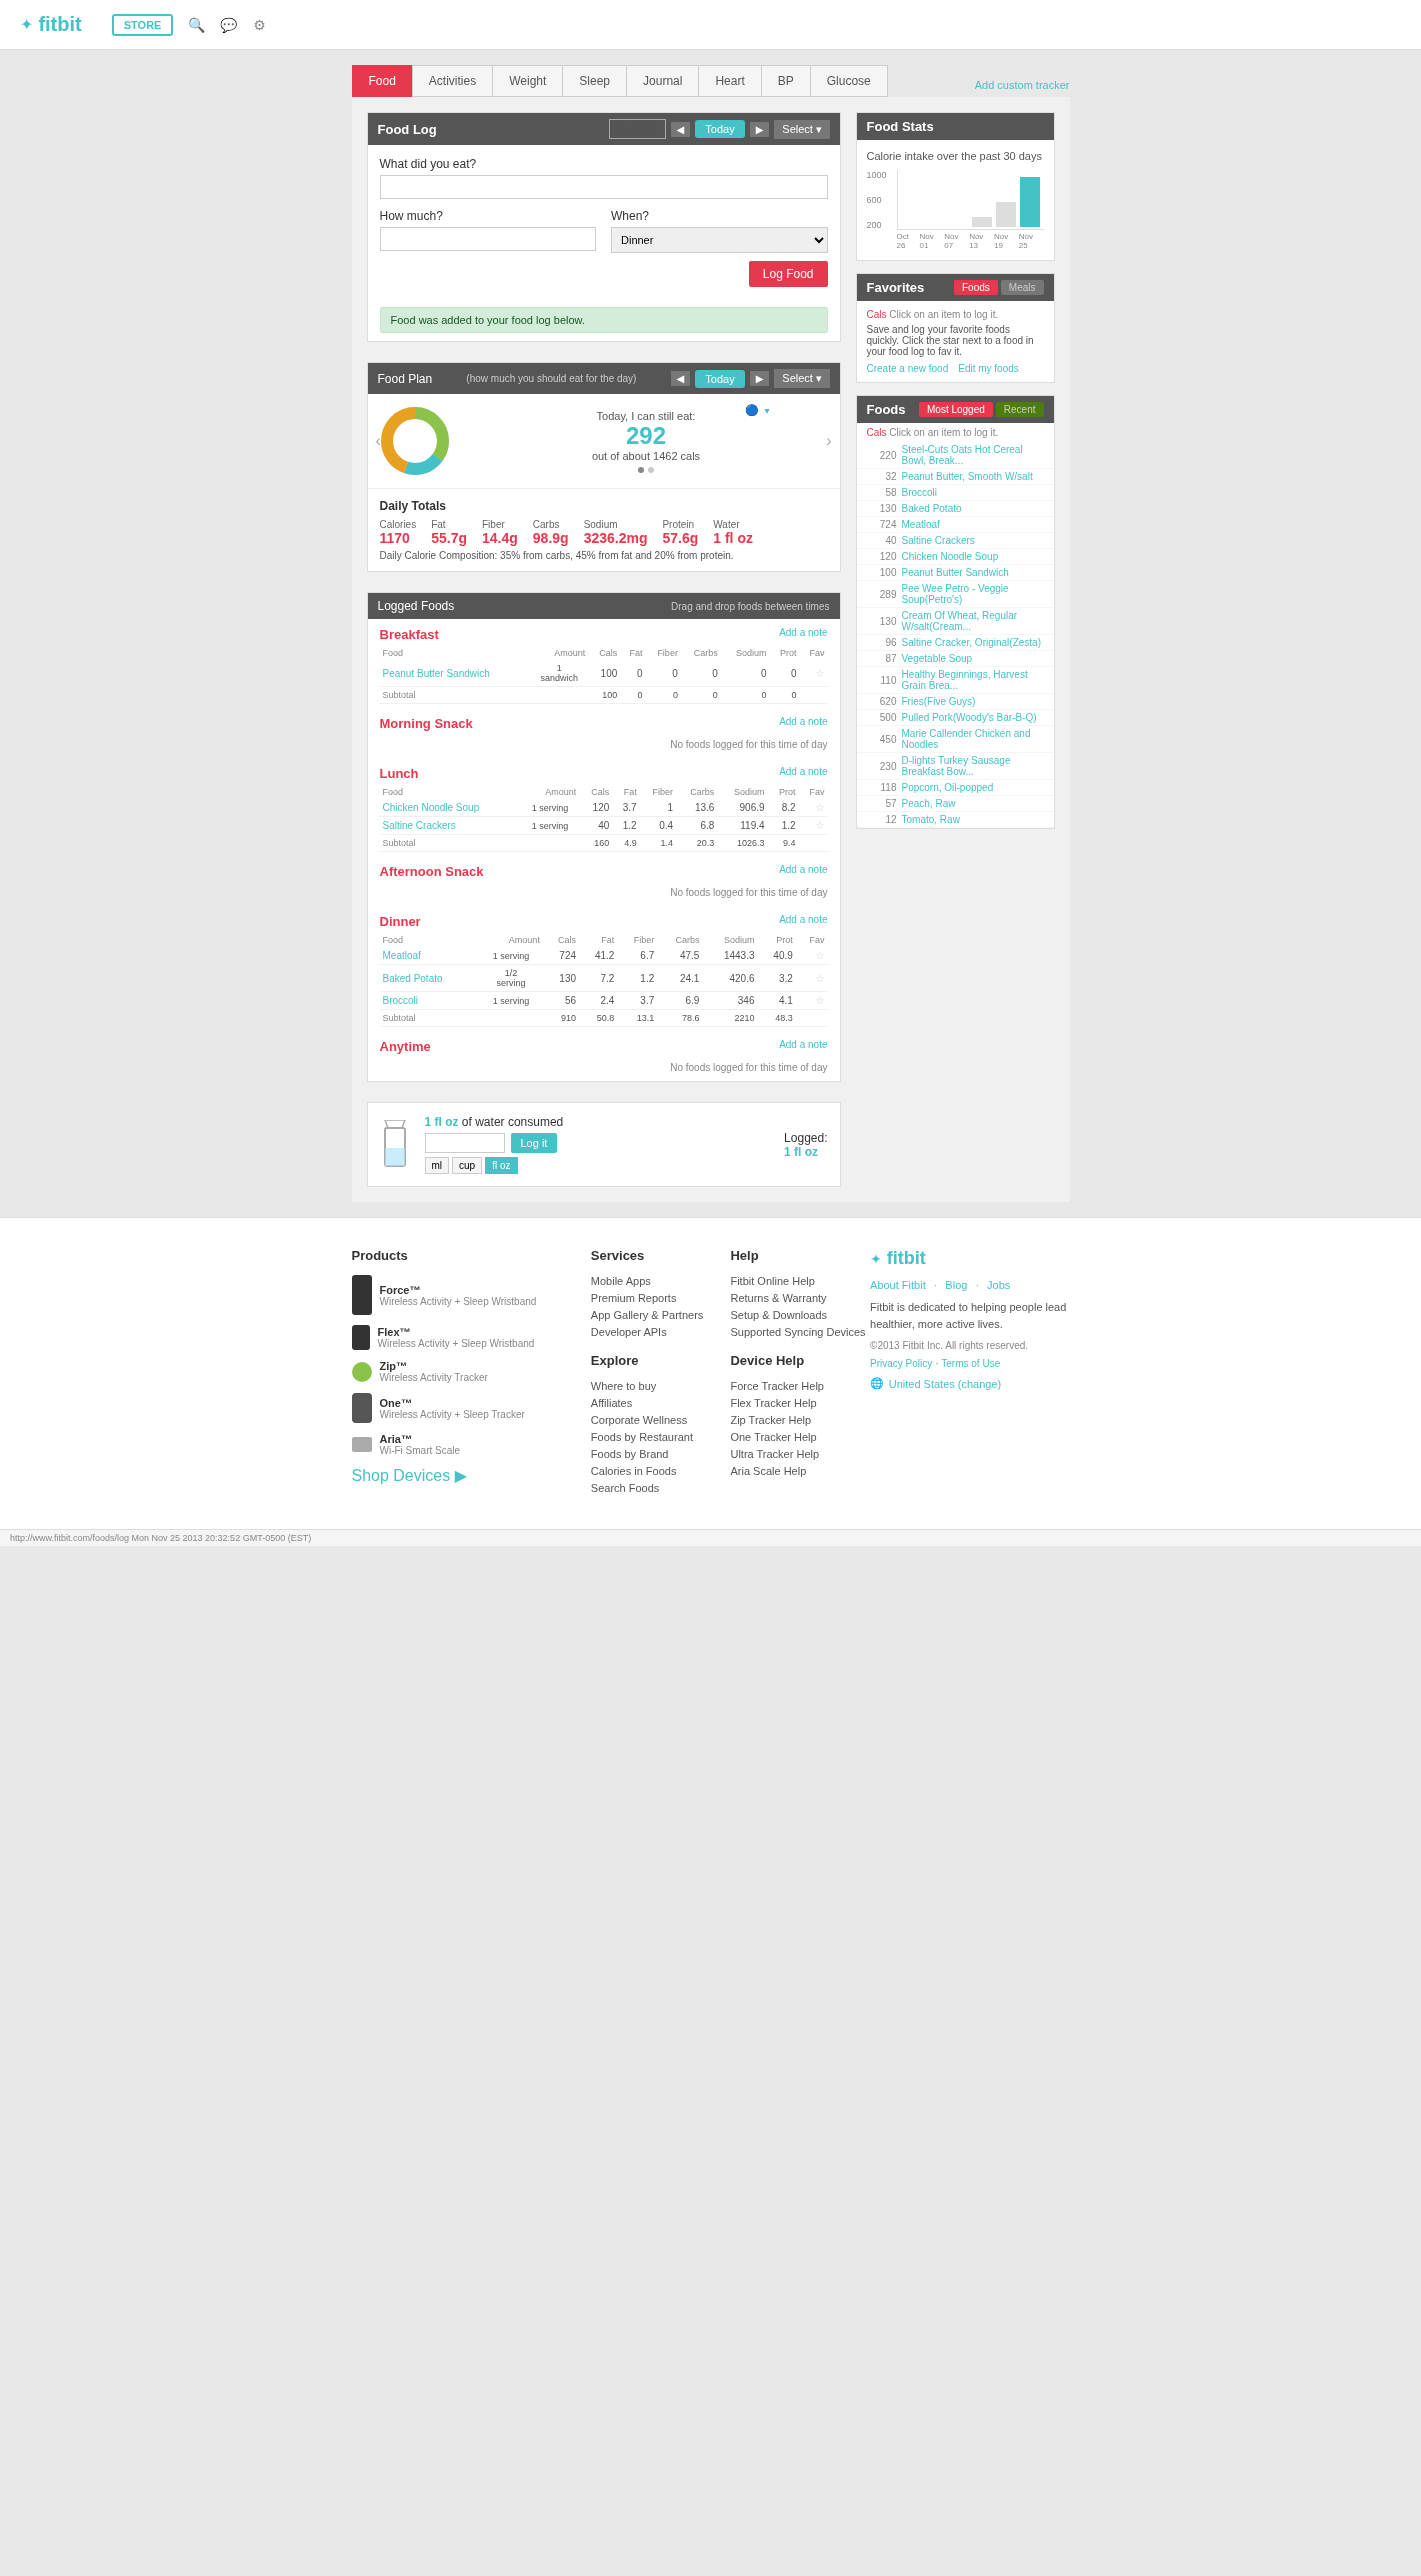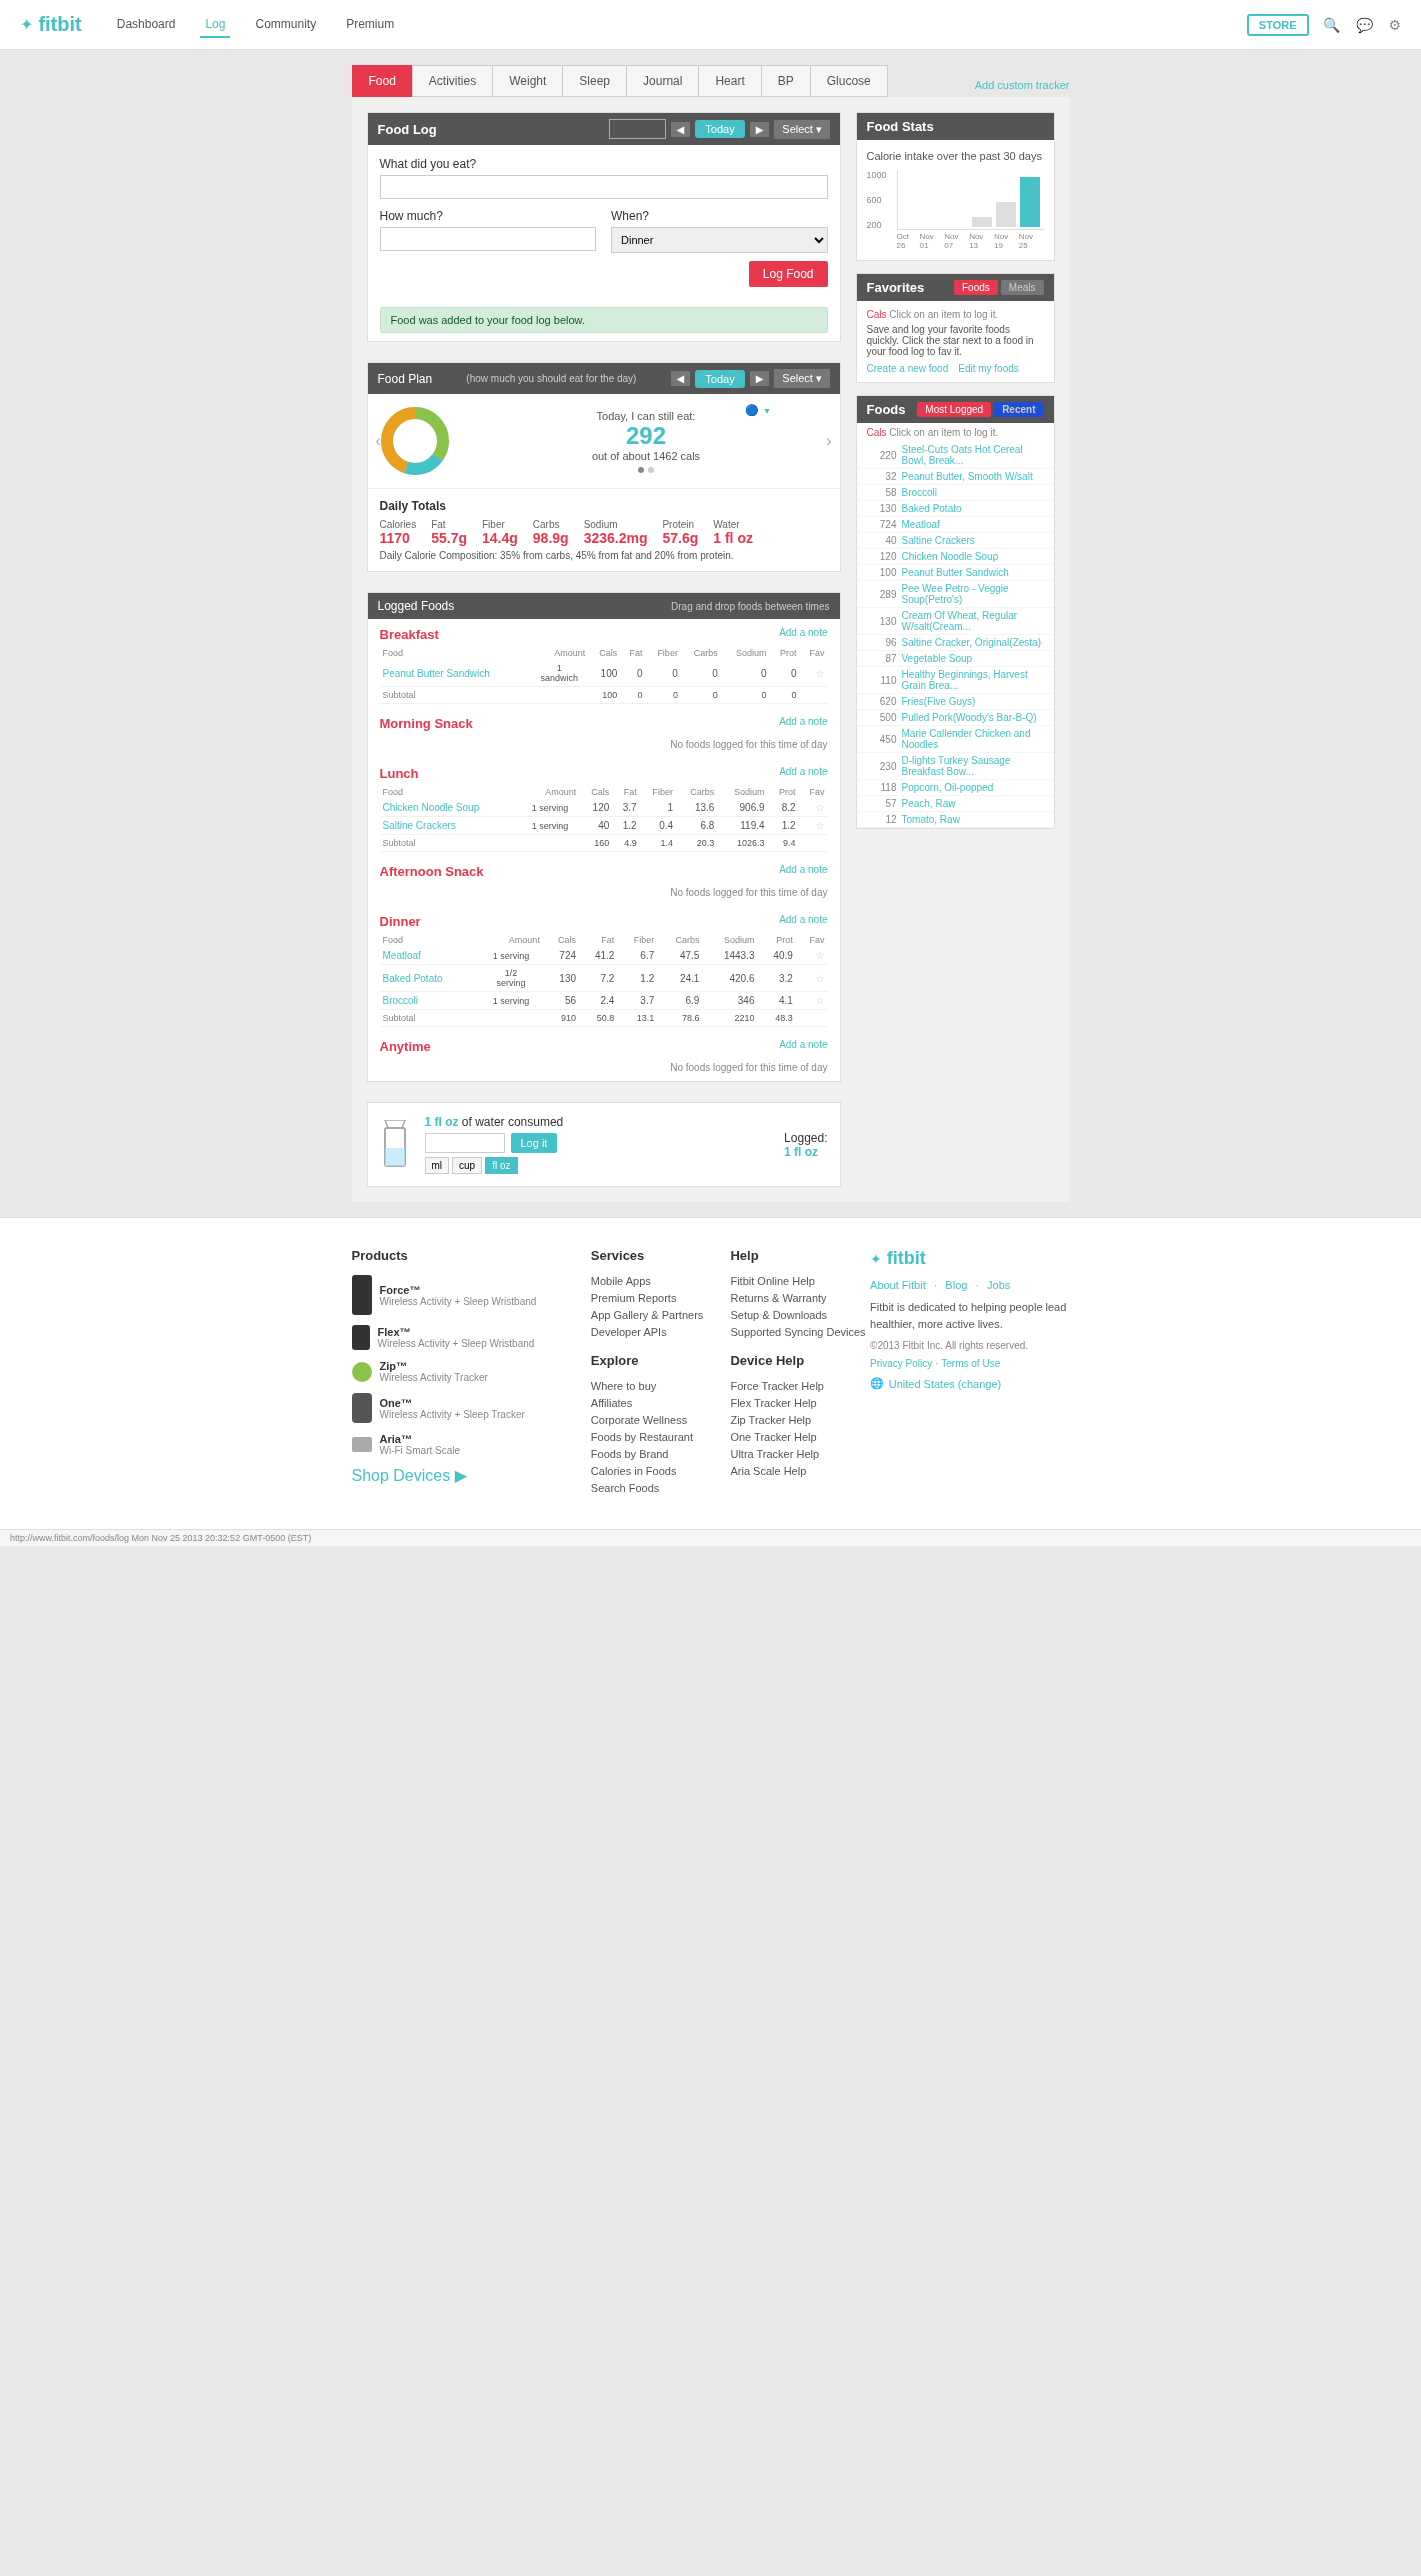--- a/index.html
+++ b/index.html
@@ -123,21 +123,21 @@
     .favs-content { padding: 8px 10px; font-size: 10px; color: #555; }
     .favs-hint { font-size: 10px; color: #888; margin-bottom: 4px; }
     .favs-desc { font-size: 10px; color: #555; margin-bottom: 6px; }
     .favs-links { font-size: 10px; color: #44c2c7; display: flex; gap: 10px; }
 
     
     .foods-header { background: #555; color: #fff; padding: 6px 10px; display: flex; align-items: center; justify-content: space-between; font-size: 13px; font-weight: bold; }
     .foods-tabs { display: flex; gap: 3px; }
     .foods-tab { border: none; padding: 2px 8px; cursor: pointer; font-size: 10px; border-radius: 2px; }
     .foods-tab.active { background: #e8384d; color: #fff; }
-    .foods-tab:not(.active) { background: #1d4ed8; color: #ccc; font-weight: bold; }
+    .foods-tab:not(.active) { background: #4d7c0f; color: #ccc; }
     .foods-hint { font-size: 10px; color: #888; padding: 4px 10px; }
     .food-item-row { display: flex; align-items: center; gap: 5px; padding: 2px 10px; border-bottom: 1px solid #f5f5f5; }
     .food-item-cals { font-size: 10px; color: #888; width: 30px; text-align: right; }
     .food-item-name { font-size: 10px; color: #44c2c7; flex: 1; }
 
     
     .footer { background: #fff; border-top: 1px solid #ddd; padding: 30px 40px; }
     .footer-grid { display: flex; max-width: 718px; margin: 0 auto; }
     .footer-products { flex: 1.2; }
     .footer-col { flex: 0.7; }
@@ -169,26 +169,20 @@
     .pie-svg { width: 70px; height: 70px; }
   </style>
 </head>
 <body>
 
 <div class="top-nav">
   <div class="logo">
     <span class="logo-icon">✦</span>
     <span class="logo-text">fitbit</span>
   </div>
-  <div class="nav-links">
-    <a class="nav-link">Dashboard</a>
-    <a class="nav-link active">Log</a>
-    <a class="nav-link">Community</a>
-    <a class="nav-link">Premium</a>
-  </div>
   <div class="nav-icons">
     <button class="store-btn">STORE</button>
     <button class="nav-icon-btn">🔍</button>
     <button class="nav-icon-btn">💬</button>
     <button class="nav-icon-btn">⚙</button>
   </div>
 </div>
 
 <div class="main-container">
 

